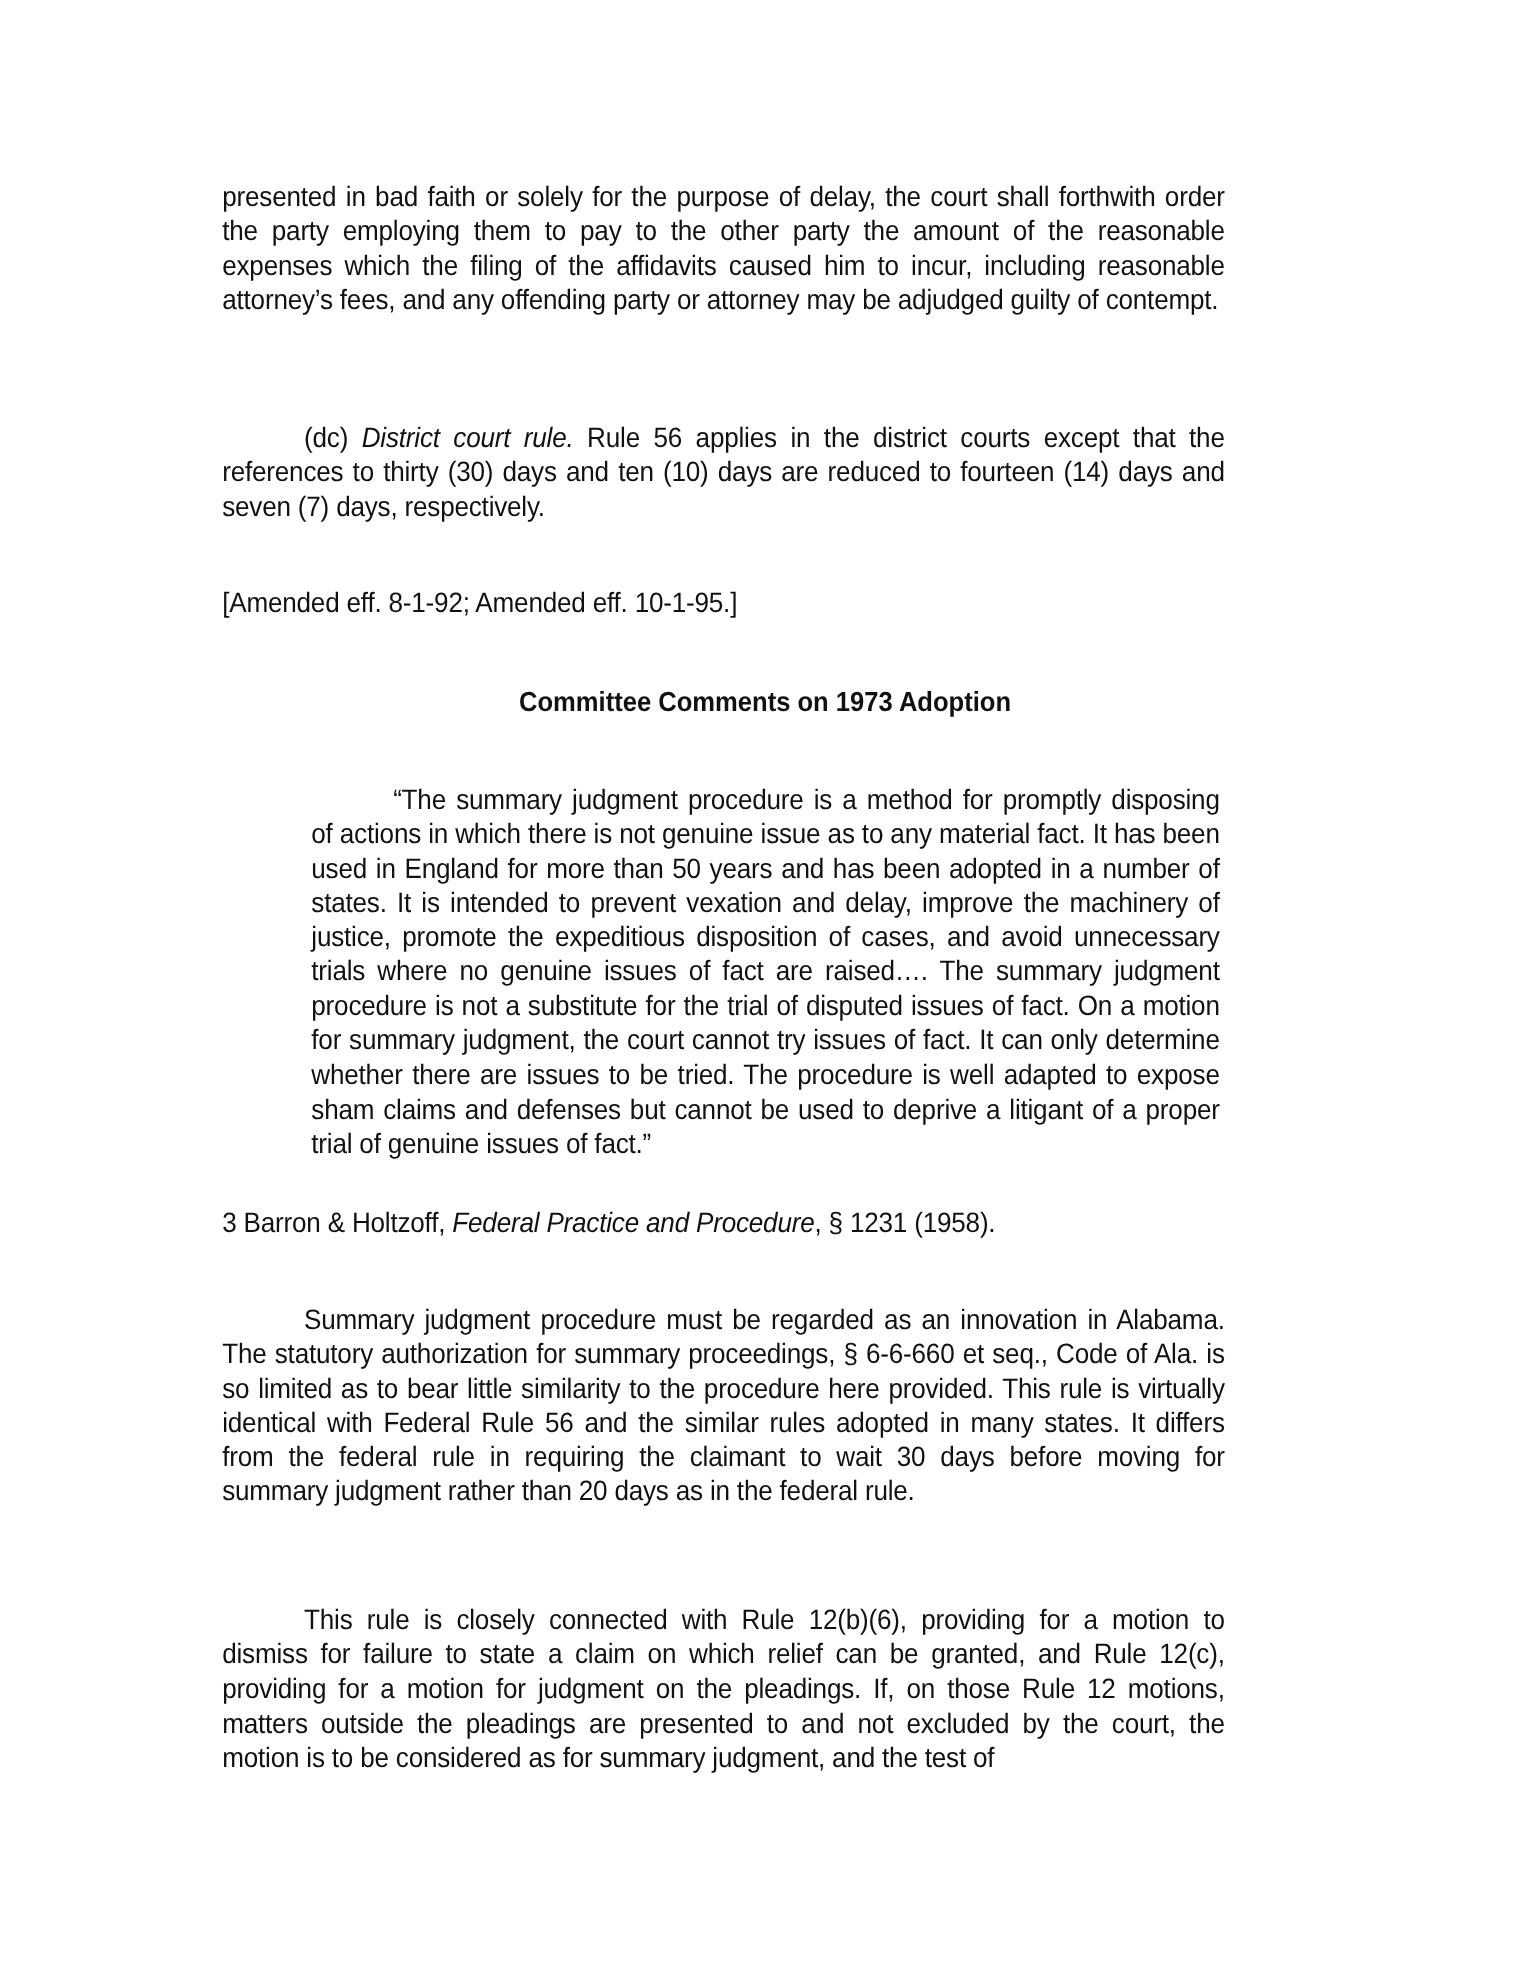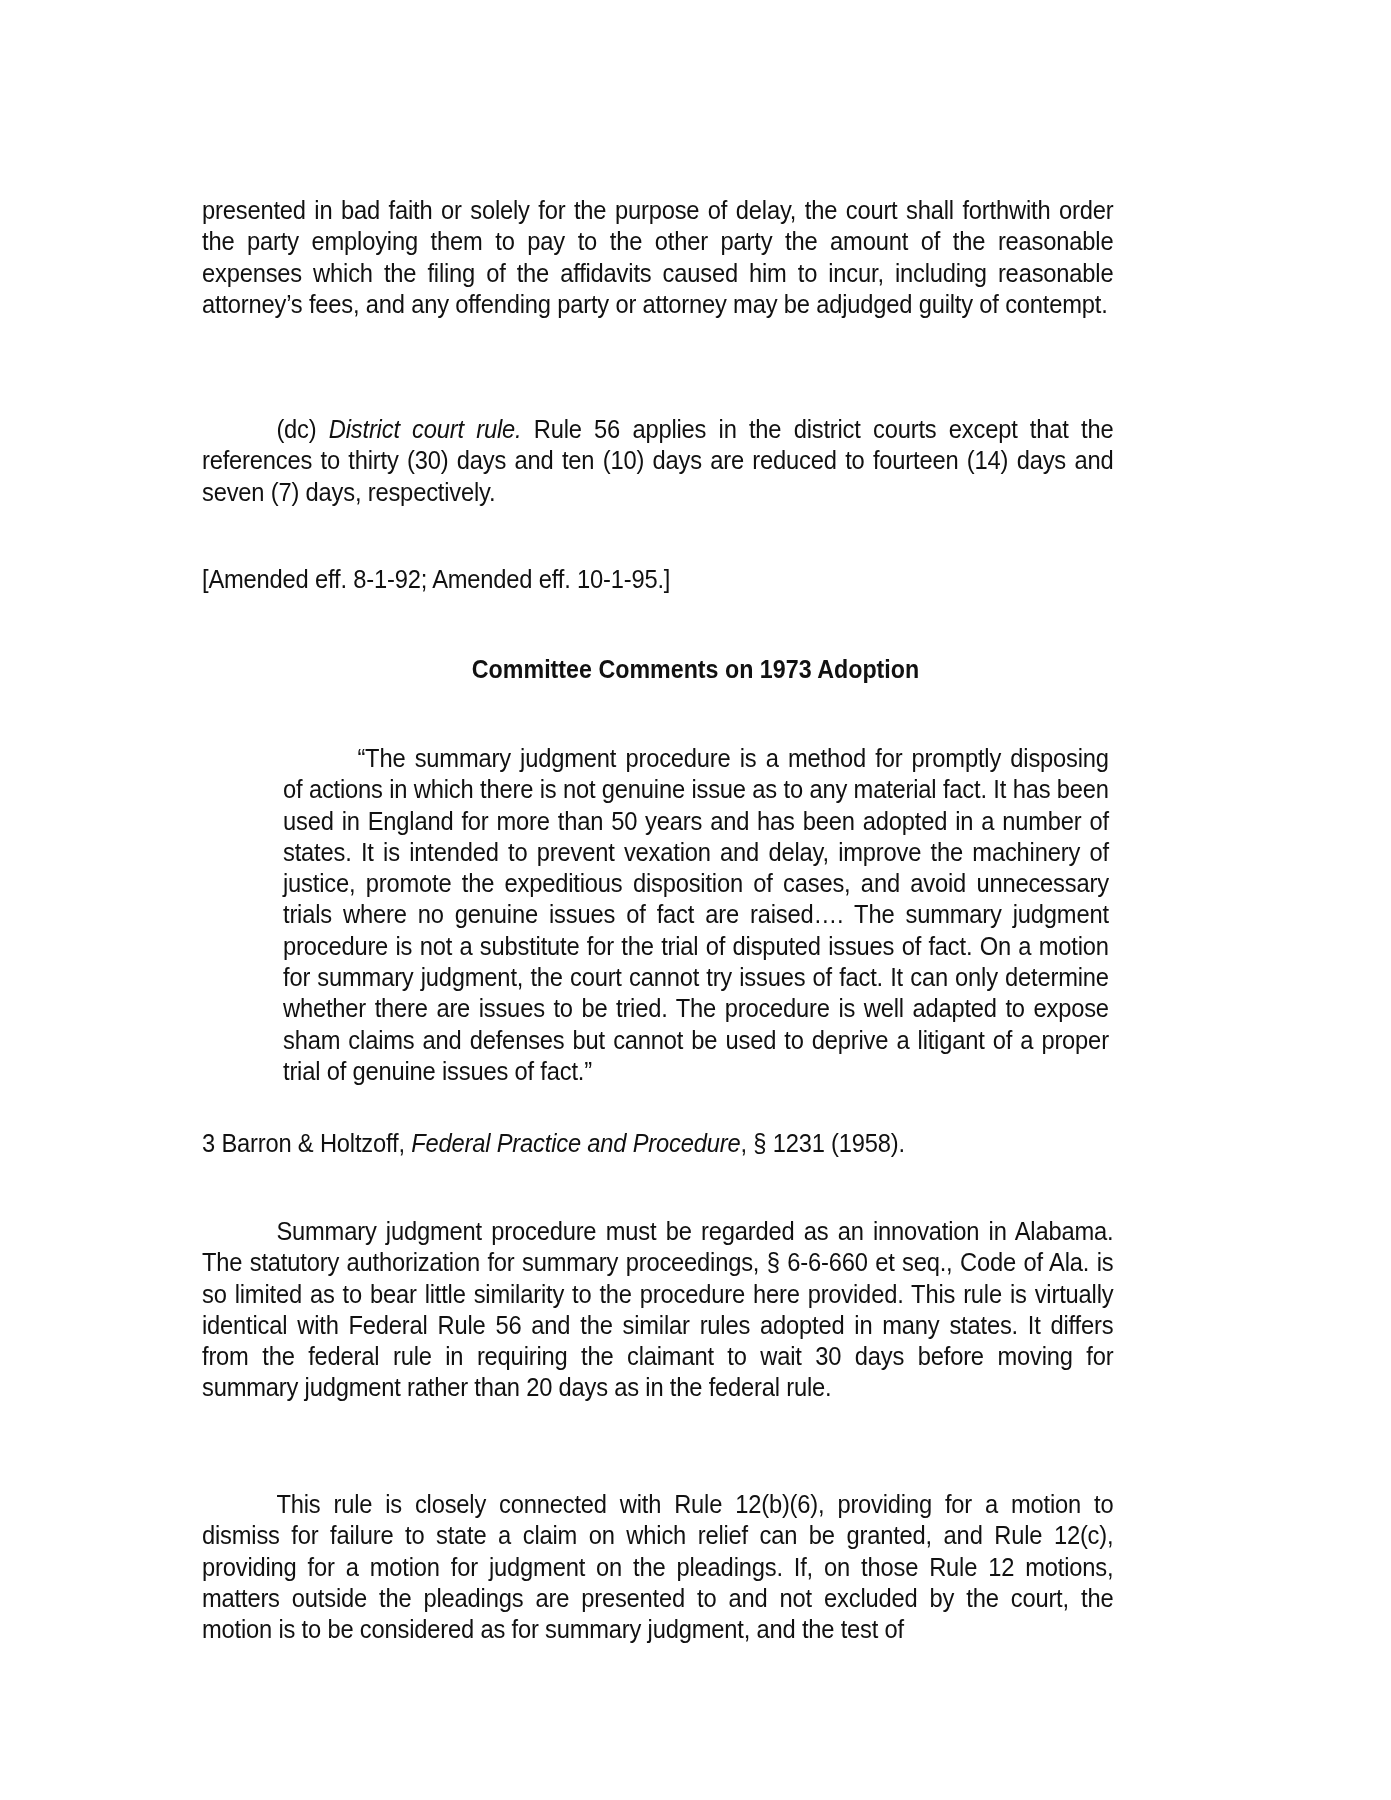--- a/index.html
+++ b/index.html
@@ -1,17 +1,17 @@
 <!DOCTYPE html>
 <html><head>
 <meta charset="utf-8">
 <style>
   html, body { margin:0; padding:0; background:#ffffff; }
   body { width:1391px; height:1800px; position:relative; overflow:hidden; }
-  .page { position:absolute; left:0; top:0; width:1391px; height:1320px; background:#fff;margin-top:31px; }
+  .page { position:absolute; left:0; top:0; width:1391px; height:1320px; background:#fff; }
   .text {
     position:absolute; left:202px; width:980px;
     font-family:"Liberation Sans", sans-serif; font-size:25.5px; line-height:31.3px; color:#111;
     text-align:justify; letter-spacing:-0.2px; transform:scaleX(0.93); transform-origin:left top;
   }
   .text p { margin:0; }
   .indent { text-indent:80px; }
   .block-quote { position:absolute; left:283px; width:968px; }
   .heading {
     position:absolute; left:0; width:1391px; text-align:center;

